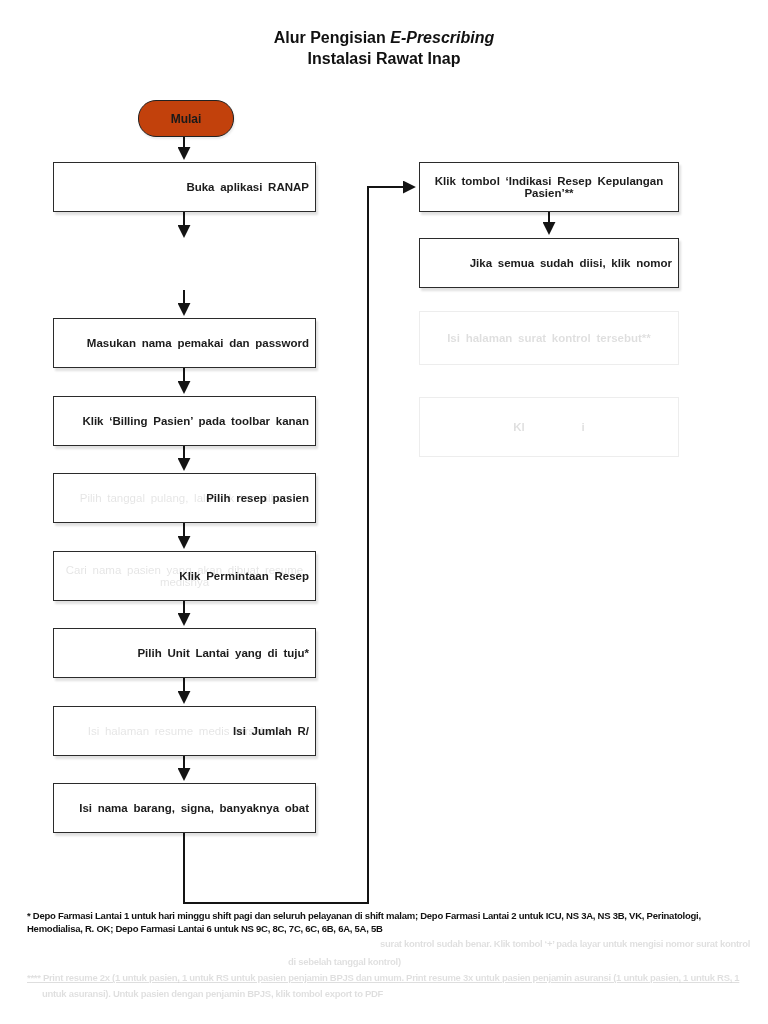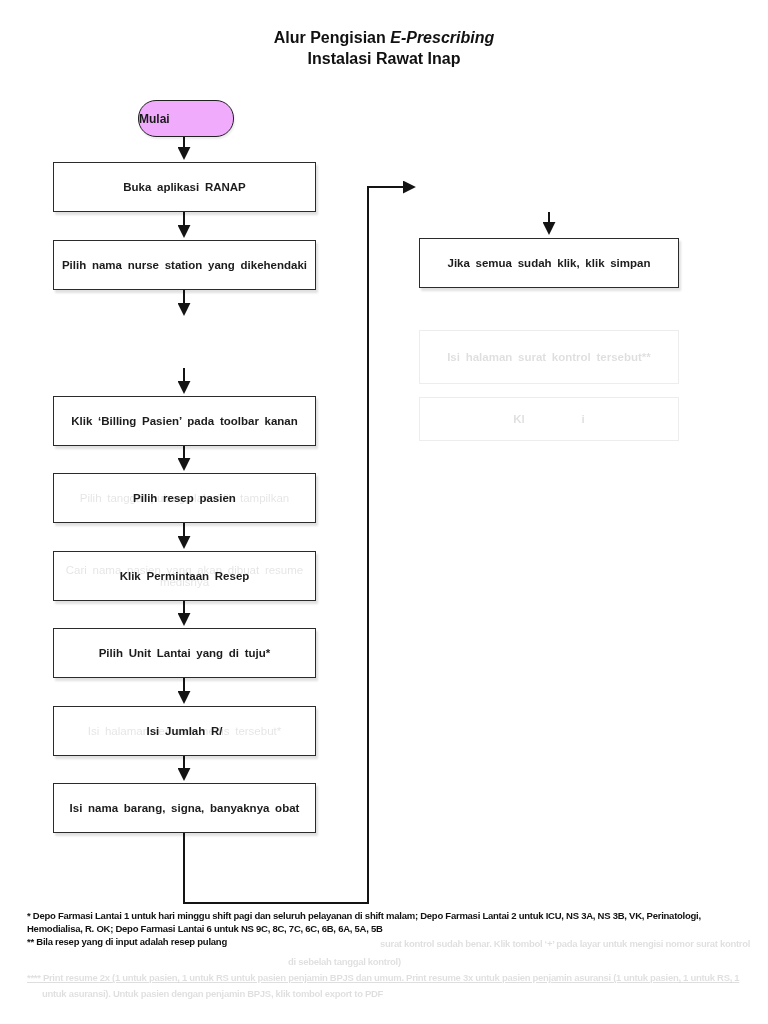--- a/index.html
+++ b/index.html
@@ -9,46 +9,46 @@
   }
   
   .title { position:absolute; top:27px; left:0; width:100%; text-align:center;
            font-size:16px; font-weight:bold; line-height:21px; color:#111; }
   .title .it { font-style:italic;margin-top:11px; }
 
   
   .node {
     position:absolute; background:#fff; border:1.5px solid #2b2b2b;
     box-shadow:2px 3px 2px rgba(0,0,0,0.12);
-    display:flex; align-items:center; justify-content:center; text-align:center;
+    display:flex; align-items:center; justify-content:flex-end; text-align:center;
     font-size:11.5px; font-weight:700; color:#1c1c1c; word-spacing:2.5px;
     padding:2px 6px; box-sizing:border-box;
   }
   .leftcol  { left:53px;  width:263px; height:50px; }
   .rightcol { left:419px; width:260px; height:50px; }
   .start {
     position:absolute; left:138px; top:100px; width:94px; height:35px;
-    border:1.6px solid #222; border-radius:18px; background:#f0abfc;
-    display:flex; align-items:center; 
+    border:1.6px solid #222; border-radius:18px; background:#c2410c;
+    display:flex; align-items:center; justify-content:center;
     font-size:12px; font-weight:700; box-shadow:1px 2px 2px rgba(0,0,0,0.08);
   }
   .n1{top:162px}.n2{top:240px}.n3{top:318px}.n4{top:396px}.n5{top:473px}
   .n6{top:551px}.n7{top:628px}.n8{top:706px}.n9{top:783px}
   .r1{top:162px}.r2{top:238px}
 
   
   .ghostbox {
     position:absolute; left:419px; width:260px; background:#fff;
     border:1.5px solid rgba(0,0,0,0.07); box-shadow:none;
     display:flex; align-items:center; justify-content:center; text-align:center;
     font-size:11.5px; font-weight:700; color:rgba(0,0,0,0.13); word-spacing:2.5px;
     box-sizing:border-box; padding:2px 6px;
   }
-  .ga{top:330px; height:54px;}
-  .gb{top:397px; height:44px; white-space:pre;}
+  .ga{top:311px; height:54px;}
+  .gb{top:397px; height:60px; white-space:pre;}
   .ghost-overlay {
     position:absolute; left:0; right:0; top:0; bottom:0;
     display:flex; align-items:center; justify-content:center; text-align:center;
     color:rgba(0,0,0,0.11); font-weight:400; font-size:11.5px; pointer-events:none;
   }
   .ghost-overlay.wrap { padding:0 10px; }
   .node > .label { position:relative; z-index:2; }
 
   
   svg.connectors { position:absolute; left:0; top:0; pointer-events:none; }
@@ -96,22 +96,22 @@
     </g>
   </svg>
 
   <div class="start">
     <span class="label">Mulai</span>
   </div>
 
   <div class="node leftcol n1">
     <span class="label">Buka aplikasi RANAP</span>
   </div>
-  <div class="node leftcol n2">
-    <span class="label">Pilih nama nurse station yang dikehendaki</span>
+  <div class="node leftcol n3">
+    <span class="label">Masukan nama pemakai dan password</span>
   </div>
   <div class="node leftcol n4">
     <span class="label">Klik ‘Billing Pasien’ pada toolbar kanan</span>
   </div>
   <div class="node leftcol n5">
     <span class="ghost-overlay">Pilih tanggal pulang, lalu klik tampilkan</span>
     <span class="label">Pilih resep pasien</span>
   </div>
   <div class="node leftcol n6">
     <span class="ghost-overlay wrap">Cari nama pasien yang akan dibuat resume medisnya</span>
@@ -121,34 +121,36 @@
     <span class="label">Pilih Unit Lantai yang di tuju*</span>
   </div>
   <div class="node leftcol n8">
     <span class="ghost-overlay">Isi halaman resume medis tersebut*</span>
     <span class="label">Isi Jumlah R/</span>
   </div>
   <div class="node leftcol n9">
     <span class="label">Isi nama barang, signa, banyaknya obat</span>
   </div>
 
+  <div class="node rightcol r1">
+    <span class="label">Klik tombol ‘Indikasi Resep Kepulangan Pasien’**</span>
+  </div>
   <div class="node rightcol r2">
-    <span class="label">Jika semua sudah klik, klik simpan</span>
+    <span class="label">Jika semua sudah diisi, klik nomor</span>
   </div>
 
   <div class="ghostbox ga">
     <span>Isi halaman surat kontrol tersebut**</span>
   </div>
   <div class="ghostbox gb">
     <span>Kl          i</span>
   </div>
 
   <div class="notes">
     <div>* Depo Farmasi Lantai 1 untuk hari minggu shift pagi dan seluruh pelayanan di shift malam; Depo Farmasi Lantai 2 untuk ICU, NS 3A, NS 3B, VK, Perinatologi, Hemodialisa, R. OK; Depo Farmasi Lantai 6 untuk NS 9C, 8C, 7C, 6C, 6B, 6A, 5A, 5B</div>
-    <div>** Bila resep yang di input adalah resep pulang</div>
   </div>
 
   <div class="ghostnote gn1">surat kontrol sudah benar. Klik tombol ‘+’ pada layar untuk mengisi nomor surat kontrol</div>
   <div class="ghostnote gn2">di sebelah tanggal kontrol)</div>
   <div class="ghostnote gn3">**** Print resume 2x (1 untuk pasien, 1 untuk RS untuk pasien penjamin BPJS dan umum. Print resume 3x untuk pasien penjamin asuransi (1 untuk pasien, 1 untuk RS, 1</div>
   <div class="ghostnote gn4">untuk asuransi). Untuk pasien dengan penjamin BPJS, klik tombol export to PDF</div>
 
 </div>
 
 </body></html>

